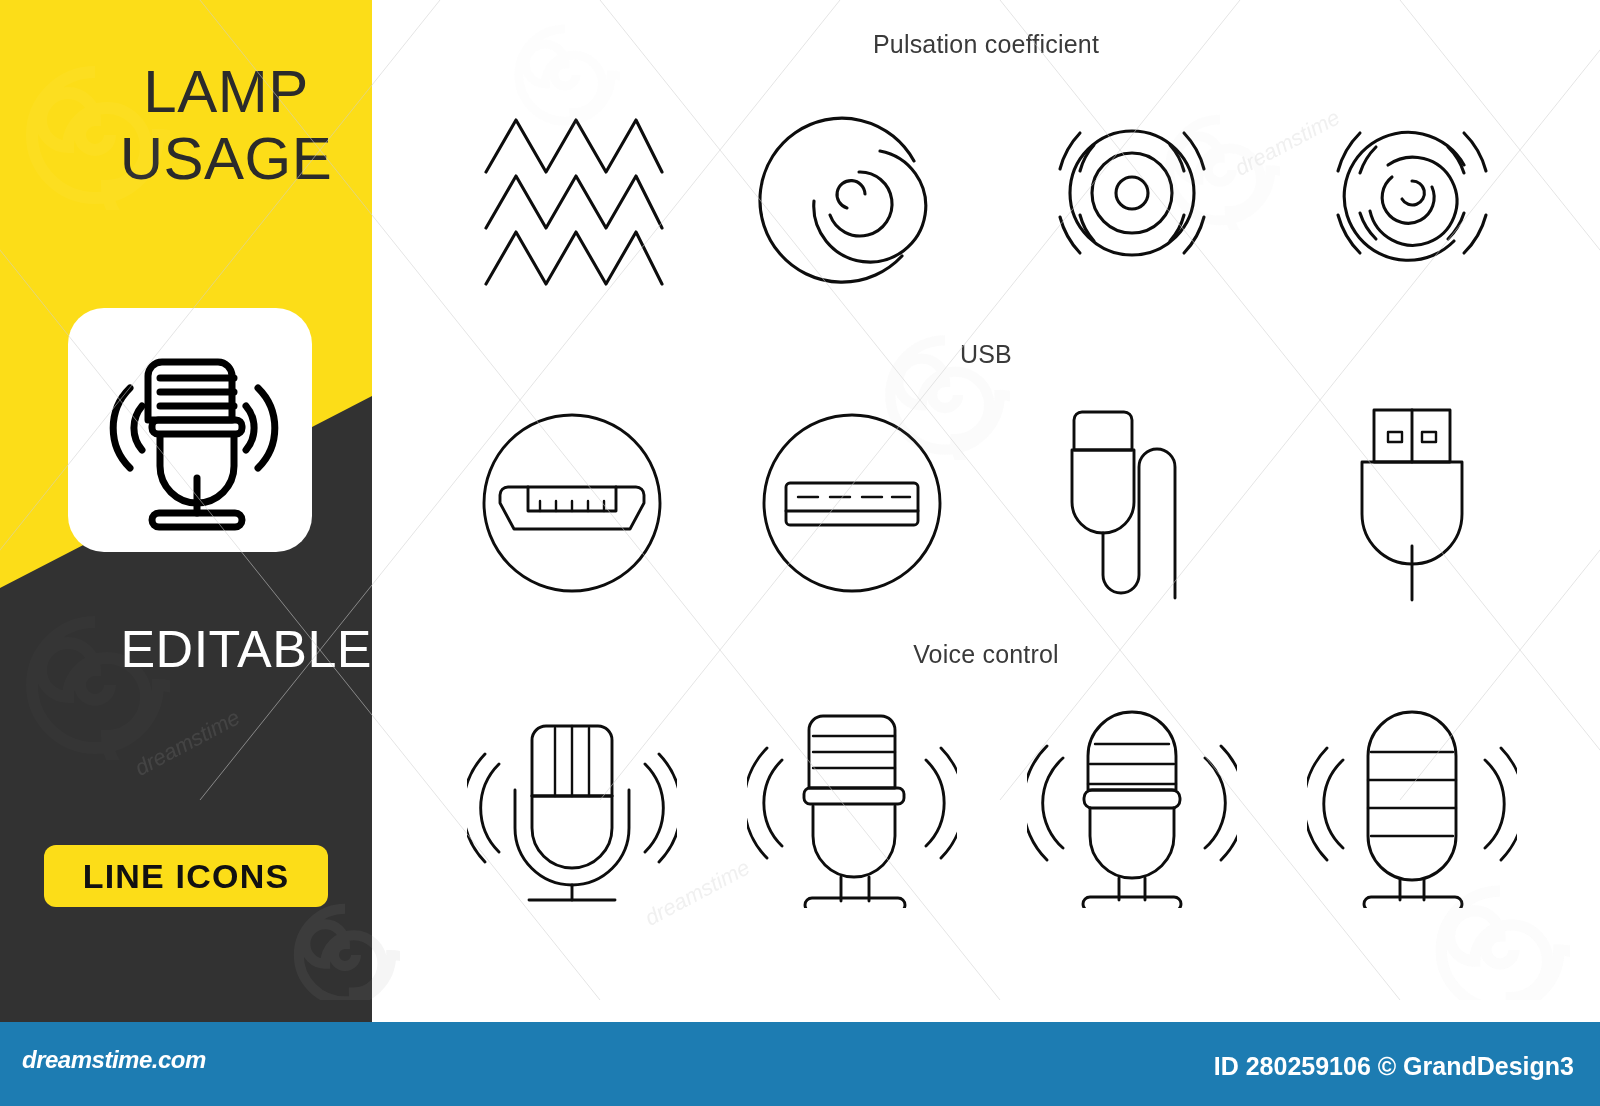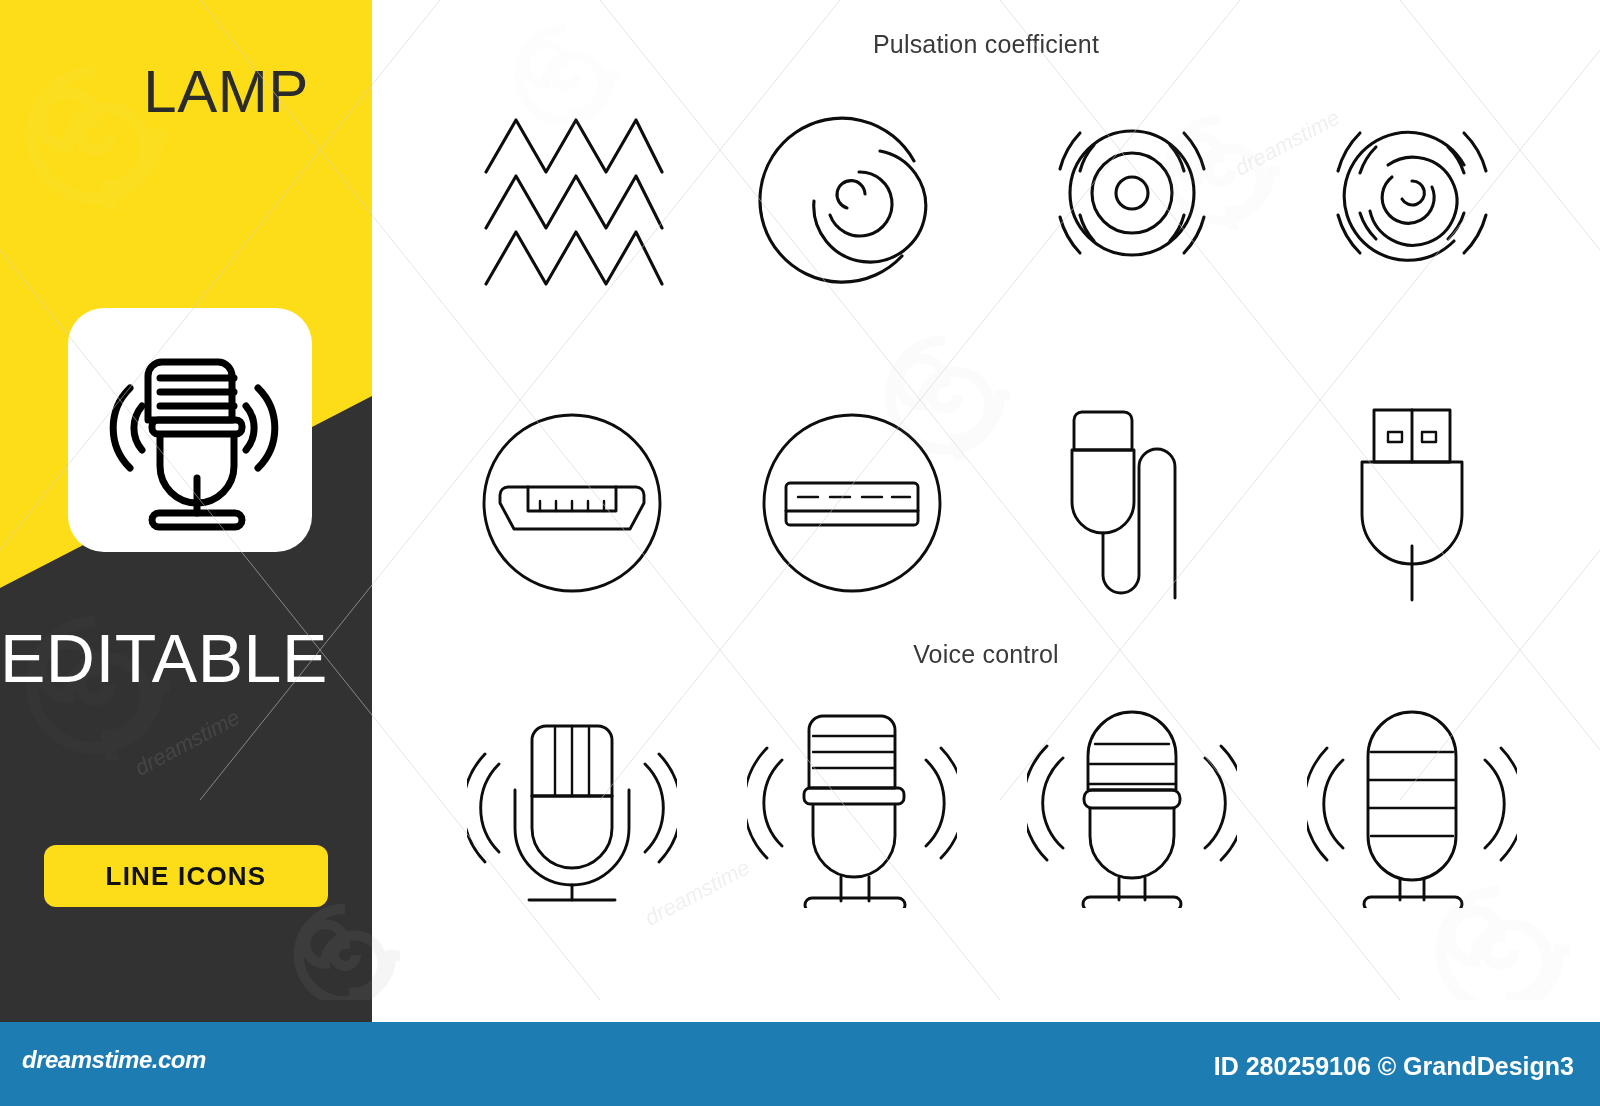--- a/index.html
+++ b/index.html
@@ -8,26 +8,26 @@
 
   
   .promo{position:absolute;left:0;top:0;width:372px;height:1000px;overflow:hidden;background:#fcdd18;}
   .promo-dark{position:absolute;left:0;top:0;width:372px;height:1000px;background:#323232;
                clip-path:polygon(372px 396px, 372px 1000px, 0 1000px, 0 588px);}
   .promo-title{position:absolute;left:0;top:58px;width:372px;text-align:center;
                color:#2b2b2b;font-size:60px;line-height:1.12;font-weight:400;letter-spacing:.5px;padding-left:40px;}
   .promo-title span{display:block;}
   .thumb{position:absolute;left:68px;top:308px;width:244px;height:244px;background:#ffffff;border-radius:36px;}
   .thumb svg{display:block;width:244px;height:244px;}
-  .promo-sub{position:absolute;left:0;top:620px;width:372px;text-align:left;
-             color:#ffffff;font-size:68px;line-height:1.13;font-weight:400;letter-spacing:.5px;}
+  .promo-sub{position:absolute;left:0;top:620px;width:372px;text-align:right;
+             color:#ffffff;font-size:52px;line-height:1.13;font-weight:400;letter-spacing:.5px;}
   .promo-sub span{display:block;}
   .badge{position:absolute;left:44px;top:845px;width:284px;height:62px;background:#fcdd18;
          border-radius:12px;display:flex;align-items:center;justify-content:center;
-         color:#111;font-size:26px;font-weight:700;letter-spacing:1.2px;}
+         color:#111;font-size:34px;font-weight:700;letter-spacing:1.2px;}
 
   
   .board{position:absolute;left:372px;top:0;width:1228px;height:1000px;background:#ffffff;padding-left:28px;}
   .row{position:absolute;left:0;width:1228px;}
   .row1{top:30px;height:305px;}
   .row2{top:340px;height:300px;}
   .row3{top:640px;height:310px;}
   .row-label{position:absolute;left:0;top:0;width:1228px;text-align:center;
              color:#3a3a3a;font-size:25px;font-weight:400;letter-spacing:.2px;}
   .cells{position:absolute;left:60px;top:48px;width:1120px;display:flex;}
@@ -56,20 +56,21 @@
 </head>
 <body>
 
 <div class="stage">
 
   <div class="promo">
     <div class="promo-dark"></div>
 
     <div class="promo-title">
       <span>LAMP</span>
+      <span>USAGE</span>
     </div>
 
     <div class="thumb">
       <svg viewBox="0 0 244 244">
         <g fill="none" stroke="#000" stroke-width="7" stroke-linecap="round" stroke-linejoin="round">
 
           <path d="M94 54 h56 a14 14 0 0 1 14 14 v44 h-84 v-44 a14 14 0 0 1 14 -14 z"></path>
           <line x1="92" y1="70" x2="166" y2="70"></line>
           <line x1="92" y1="84" x2="166" y2="84"></line>
           <line x1="92" y1="98" x2="166" y2="98"></line>
@@ -159,20 +160,21 @@
             <path class="ln" d="M64 146 A64 64 0 0 1 48 120"></path>
             <path class="ln" d="M152 160 A84 84 0 0 0 174 122"></path>
             <path class="ln" d="M136 146 A64 64 0 0 0 152 120"></path>
           </svg>
         </div>
 
       </div>
     </div>
 
     <div class="row row2">
+      <div class="row-label">USB</div>
       <div class="cells">
 
         <div class="cell">
           <svg width="200" height="200" viewBox="0 0 200 200">
             <circle class="ln2" cx="100" cy="100" r="88"></circle>
             <path class="ln2" d="M28 92 a8 8 0 0 1 8 -8 h128 a8 8 0 0 1 8 8 v8 l-14 26 h-116 l-14 -26 z"></path>
             <path class="ln2" d="M56 84 v24 h88 v-24"></path>
             <line class="ln2 thin" x1="68" y1="98" x2="68" y2="108"></line>
             <line class="ln2 thin" x1="84" y1="98" x2="84" y2="108"></line>
             <line class="ln2 thin" x1="100" y1="98" x2="100" y2="108"></line>

